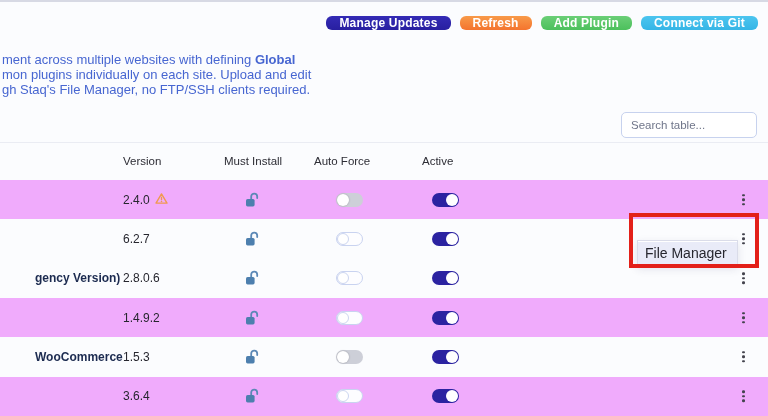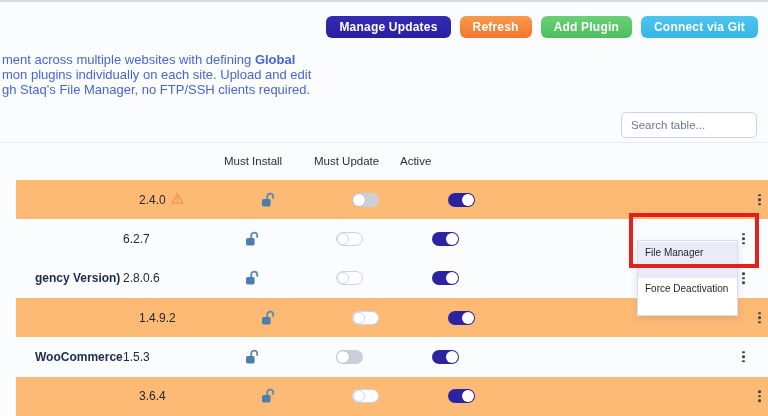--- a/index.html
+++ b/index.html
@@ -3,67 +3,67 @@
 <meta charset="utf-8">
 <style>
   * { margin:0; padding:0; box-sizing:border-box; }
   body { font-family:"Liberation Sans", sans-serif; background:#fff; }
   .screen { position:relative; width:768px; height:416px; background:#fbfcfe; overflow:hidden; }
   .top-edge { position:absolute; top:0; left:0; right:0; height:2px; background:#d7d9e4; }
 
   
   .toolbar { position:absolute; top:16px; right:10px; display:flex; gap:9px; }
   .btn { border:none; color:#fff; font-family:"Liberation Sans", sans-serif; font-size:12px;
-         font-weight:700; letter-spacing:.2px; padding:0 13px; height:22px; border-radius:6px; cursor:pointer; }
+         font-weight:700; letter-spacing:.2px; padding:0 13px; height:14px; border-radius:6px; cursor:pointer; }
   .btn-manage { background:linear-gradient(180deg,#342bb5,#281fa0); }
   .btn-refresh { background:linear-gradient(180deg,#f89a49,#f4742e); }
   .btn-add { background:linear-gradient(180deg,#6bcf77,#4cc05c); }
   .btn-git { background:linear-gradient(180deg,#4cc5ef,#35b5e6); }
 
   
   .desc { position:absolute; left:2px; top:53px; font-size:13px; line-height:14.8px; color:#4766d1; }
   .desc a { color:#4766d1; font-weight:700; cursor:pointer; }
 
   
   .search-wrap { position:absolute; top:112px; right:11px; }
   .search-input { width:136px; height:26px; border:1px solid #c7d2ee; border-radius:5px; background:#fff;
                   font-family:"Liberation Sans", sans-serif; font-size:11.5px; color:#3a3f4c; padding:8px 9px; outline:none; }
   .search-input::placeholder { color:#70768a; }
 
   .divider { position:absolute; top:142px; left:0; right:0; height:1px; background:#eaecf3; }
 
   
   .thead { position:absolute; top:143px; left:0; right:0; height:37px; }
   .th { position:absolute; top:0; line-height:37px; font-size:11.5px; font-weight:500; color:#2d2d35; }
-  .th-version { left:123px; } .th-must { left:224px; } .th-auto { left:314px; } .th-active { left:400px; }
+  .th-version { left:123px; } .th-must { left:224px; } .th-auto { left:314px; } .th-active { left:422px; }
 
   
   .rows { position:absolute; top:180px; left:0; right:0; bottom:0; display:flex; flex-direction:column; }
   .row { flex:1; position:relative; }
-  .row.alt { background:#fdba74;margin-left:16px; }
+  .row.alt { background:#f0abfc; }
   .cell { position:absolute; top:50%; transform:translateY(-50%); }
   .name-cell { left:1px; font-size:12px; font-weight:700; color:#1c2b50; white-space:nowrap;margin-left:34px; }
   .version-cell { left:123px; font-size:12px; color:#26262e; display:flex; align-items:center; gap:5px; }
   .lock-cell { left:245px; height:16px; cursor:pointer; }
   .auto-cell { left:336px; } .active-cell { left:432px; }
   .kebab { left:739px; display:flex; flex-direction:column; gap:2px; padding:3px; cursor:pointer; }
   .kebab i { width:2.5px; height:2.5px; border-radius:50%; background:#43434d; }
 
   
   .toggle { position:relative; width:27px; height:14px; border-radius:7px; cursor:pointer; display:block; }
   .toggle .knob { position:absolute; top:1px; width:12px; height:12px; border-radius:50%; background:#fff; }
   .t-on { background:#2b23a1; } .t-on .knob { right:1px; }
   .t-gray { background:#cdcfd8; } .t-gray .knob { left:1px; box-shadow:0 0 2px rgba(0,0,0,.25); }
   .t-outline { background:#fdfdff; border:1px solid #c9d3f0; }
   .t-outline .knob { left:0; top:0; width:12px; height:12px; border:1px solid #ccd5f0; }
 
   
   .menu { position:absolute; left:637px; top:240px; width:101px; background:#fff; border:1px solid #dadce9;
           box-shadow:0 3px 8px rgba(40,40,90,.12); z-index:5; padding:1px 0; }
-  .menu-item { height:36px; line-height:22px; padding:0 7px; font-size:10px; color:#26262e; white-space:nowrap; cursor:pointer; }
+  .menu-item { height:22px; line-height:22px; padding:0 7px; font-size:14px; color:#26262e; white-space:nowrap; cursor:pointer; }
   .menu-item.hl { background:#e9ebf8; }
 
   
   .red-box { position:absolute; left:629px; top:213px; width:130px; height:55px; border:4px solid #e32019;
              z-index:10; pointer-events:none; }
 </style>
 </head>
 <body>
 
 <div class="screen">
@@ -82,22 +82,23 @@
     <div>gh Staq's File Manager, no FTP/SSH clients required.</div>
   </div>
 
   <div class="search-wrap">
     <input class="search-input" type="text" placeholder="Search table..." style="">
   </div>
 
   <div class="divider"></div>
 
   <div class="thead">
+    <span class="th th-version">Version</span>
     <span class="th th-must">Must Install</span>
-    <span class="th th-auto">Must Update</span>
+    <span class="th th-auto">Auto Force</span>
     <span class="th th-active">Active</span>
   </div>
 
   <div class="rows" id="rows">
       <div class="row alt">
         <span class="cell name-cell"></span>
         <span class="cell version-cell">
           <span>2.4.0</span>
           <span><svg width="13" height="12" viewBox="0 0 13 12">
               <path d="M6.5 1.4 L12 10.6 H1 Z" fill="none" stroke="#ef9950" stroke-width="1.4" stroke-linejoin="round"></path>
@@ -247,17 +248,16 @@
         <span class="cell kebab">
           <i></i>
           <i></i>
           <i></i>
         </span>
       </div>
     </div>
 
   <div class="menu" id="menu">
       <div class="menu-item hl">File Manager</div>
-      <div class="menu-item">Force Deactivation</div>
     </div>
 
   <div class="red-box"></div>
 </div>
 
 </body></html>

